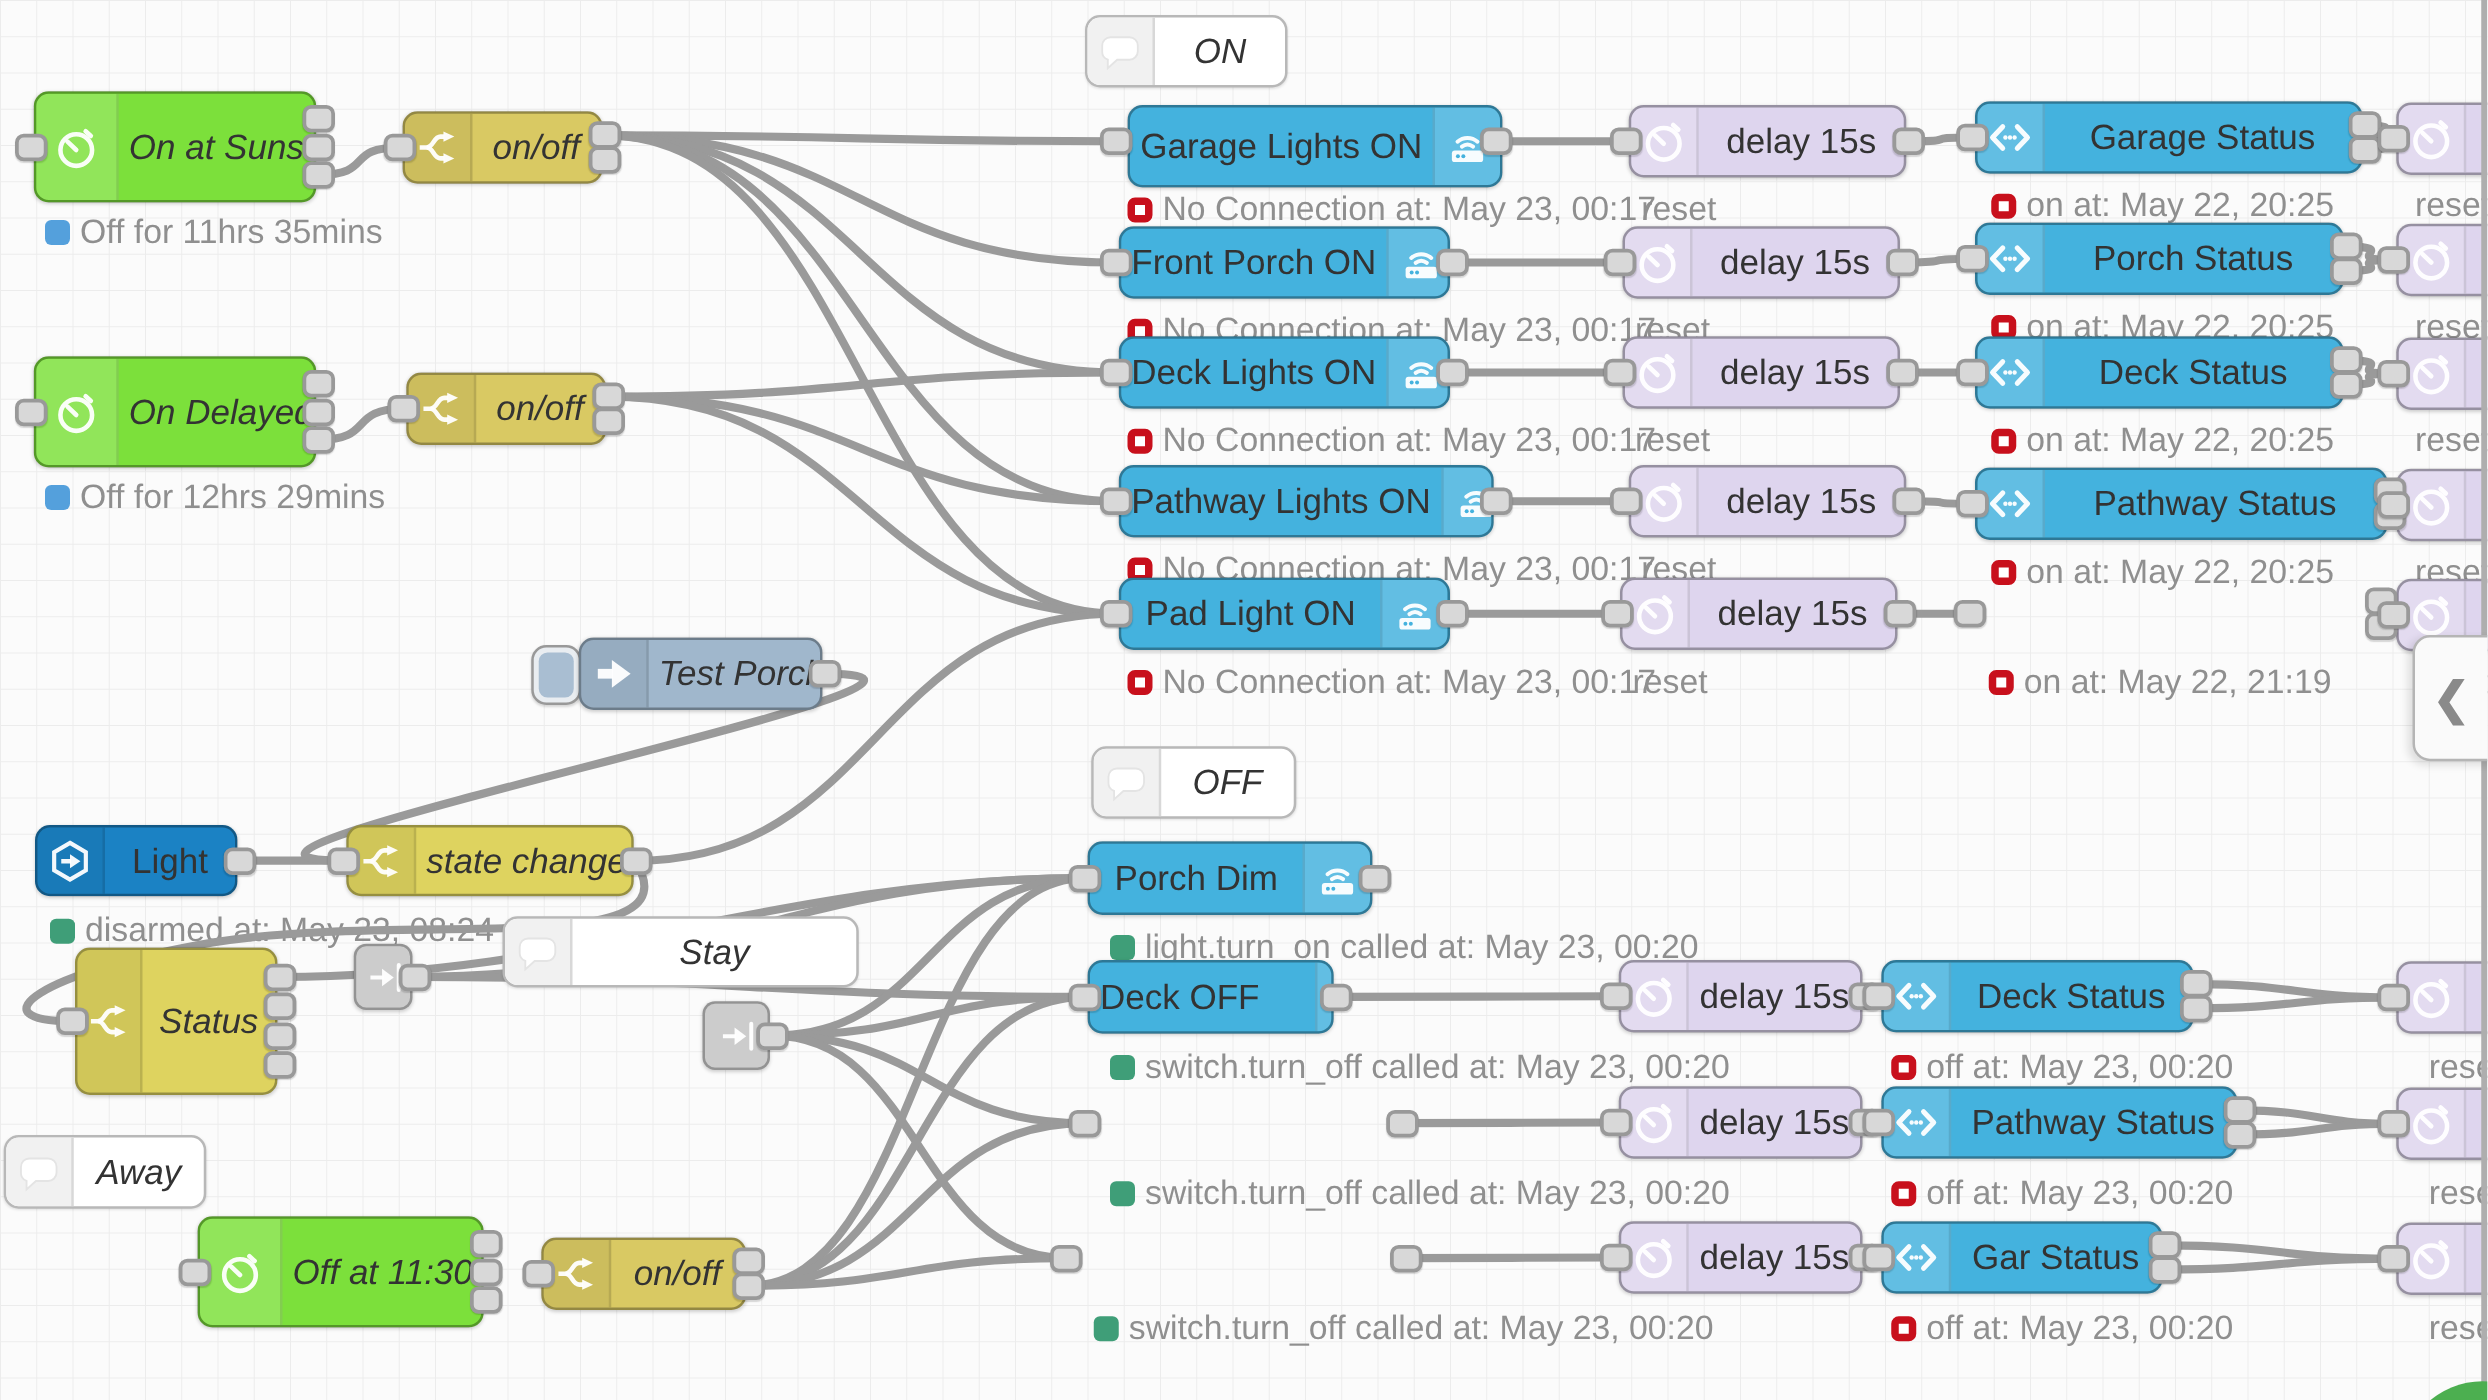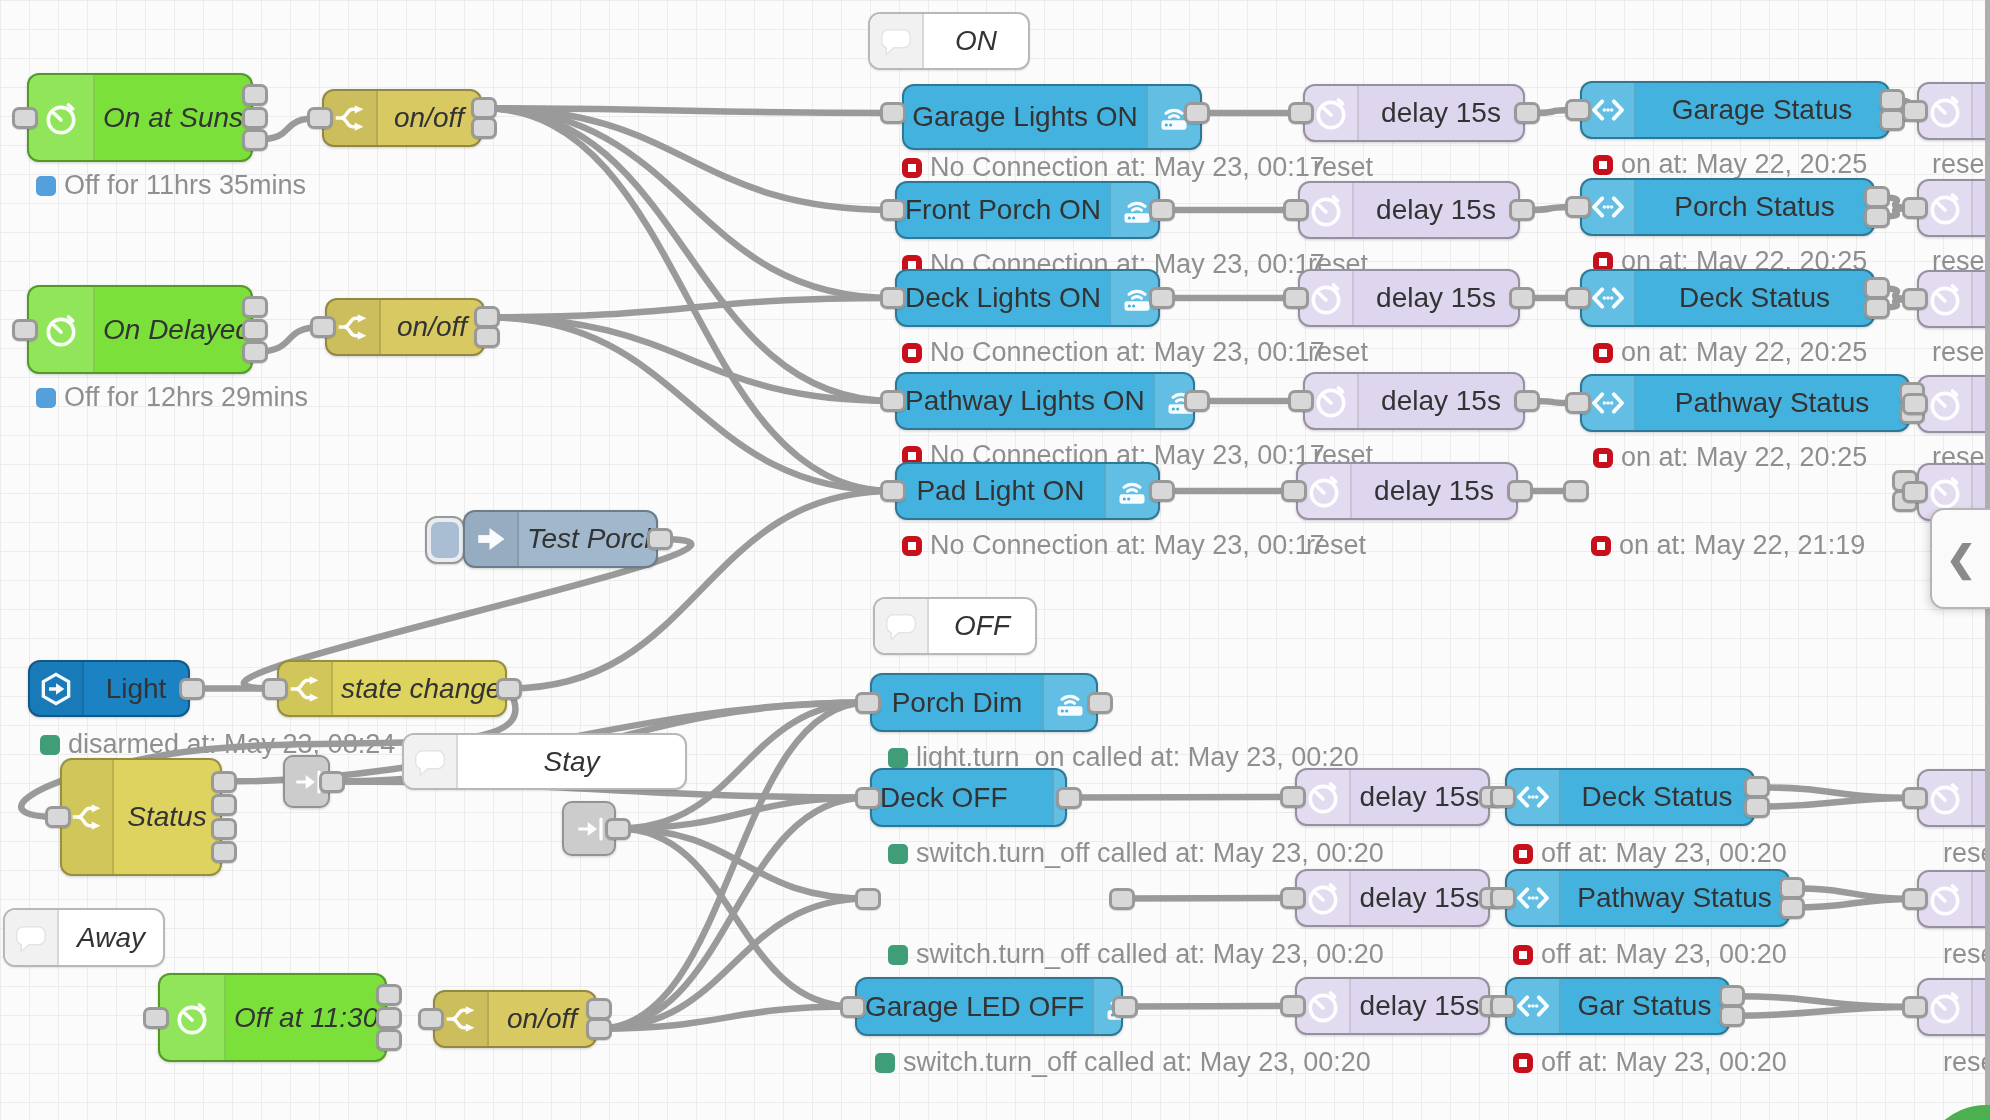--- a/index.html
+++ b/index.html
@@ -782,32 +782,20 @@
       <div class="icon-region left" style="width: 52px; background: rgba(255, 255, 255, 0.16);">
         <svg width="40" height="40" viewBox="0 0 24 24">
           <circle cx="12" cy="13.2" r="7.6" fill="none" stroke="rgba(255,255,255,0.95)" stroke-width="2.2"></circle>
           <line x1="12" y1="13.2" x2="7.8" y2="9.2" stroke="rgba(255,255,255,0.95)" stroke-width="2.2" stroke-linecap="round"></line>
           <line x1="16.5" y1="4.2" x2="19" y2="6.5" stroke="rgba(255,255,255,0.95)" stroke-width="2.2" stroke-linecap="round"></line>
         </svg>
       </div>
       <div class="label">delay 15s</div>
     </div>
     <div class="port" style="left: 1902px; top: 888px;"></div>
-    <div class="node" style="left: 855px; top: 977px; width: 268px; height: 59px; background: rgb(68, 178, 222);">
-      <div class="label">Garage LED OFF</div>
-      <div class="icon-region right" style="width: 52px; background: rgba(255, 255, 255, 0.16);">
-        <svg width="40" height="40" viewBox="0 0 24 24">
-          <path d="M7.2,9.8 C10,7.4 14,7.4 16.8,9.8" fill="none" stroke="rgba(255,255,255,0.95)" stroke-width="1.9" stroke-linecap="round"></path>
-          <path d="M9.3,12.2 C11,10.9 13,10.9 14.7,12.2" fill="none" stroke="rgba(255,255,255,0.95)" stroke-width="1.9" stroke-linecap="round"></path>
-          <rect x="4.5" y="14" width="15" height="5.6" rx="1.4" fill="rgba(255,255,255,0.95)"></rect>
-          <circle cx="7.4" cy="16.8" r="0.95" fill="#44b2de"></circle>
-          <circle cx="10" cy="16.8" r="0.95" fill="#44b2de"></circle>
-        </svg>
-      </div>
-    </div>
     <div class="port" style="left: 840px; top: 995.5px;"></div>
     <div class="port" style="left: 1112px; top: 995.5px;"></div>
     <div class="node" style="left: 1295px; top: 977px; width: 195px; height: 58px; background: rgb(222, 213, 238);">
       <div class="icon-region left" style="width: 52px; background: rgba(255, 255, 255, 0.16);">
         <svg width="40" height="40" viewBox="0 0 24 24">
           <circle cx="12" cy="13.2" r="7.6" fill="none" stroke="rgba(255,255,255,0.95)" stroke-width="2.2"></circle>
           <line x1="12" y1="13.2" x2="7.8" y2="9.2" stroke="rgba(255,255,255,0.95)" stroke-width="2.2" stroke-linecap="round"></line>
           <line x1="16.5" y1="4.2" x2="19" y2="6.5" stroke="rgba(255,255,255,0.95)" stroke-width="2.2" stroke-linecap="round"></line>
         </svg>
       </div>

